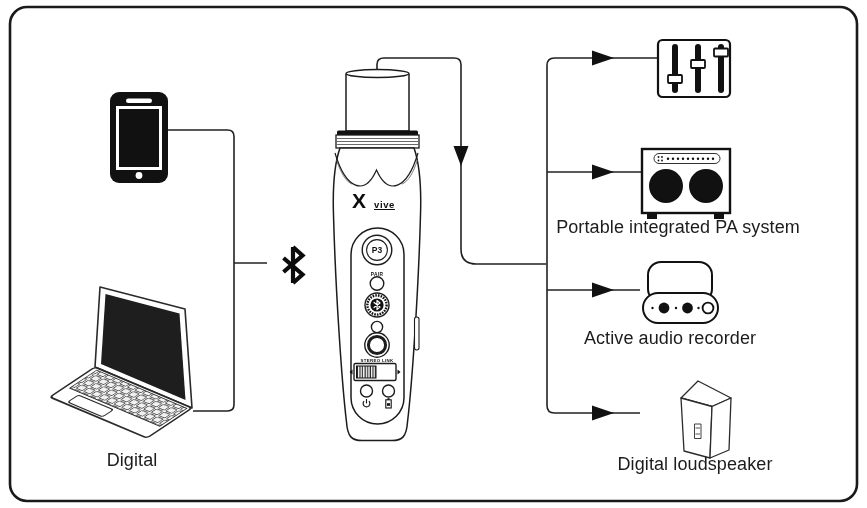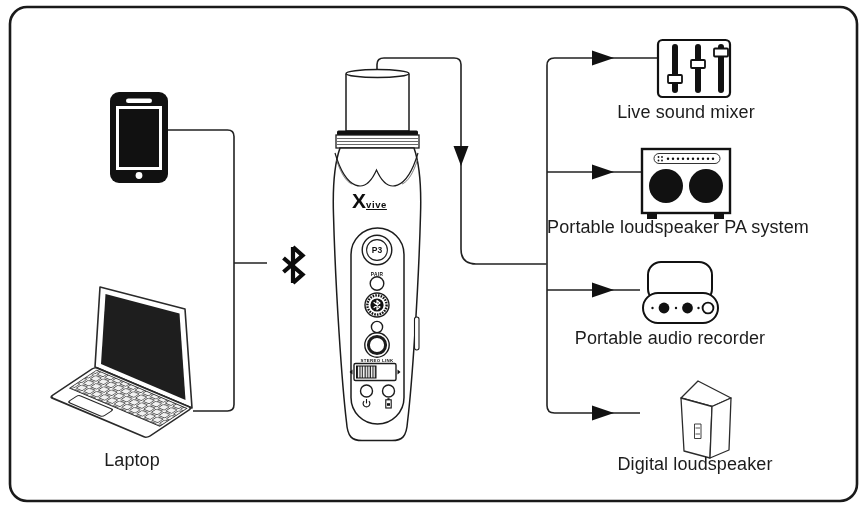--- a/index.html
+++ b/index.html
@@ -5,21 +5,21 @@
   html,body{margin:0;padding:0;background:#fff;}
   #stage{position:relative;width:867px;height:508px;background:#fff;overflow:hidden;
          font-family:"Liberation Sans",sans-serif;}
   #stage svg{position:absolute;left:0;top:0;}
   .lbl{position:absolute;transform:translateX(-50%);white-space:nowrap;
        font-size:18px;color:#1c1c1c;letter-spacing:.1px;}
   .brand{position:absolute;left:352px;top:191px;width:50px;display:flex;
          align-items:baseline;color:#0d0d0d;}
   .brand .mark{font-size:21px;font-weight:900;line-height:20px;letter-spacing:-1px;}
   .brand .bname{font-size:9.5px;font-weight:800;letter-spacing:.6px;
-                text-decoration:underline;margin-left:1px;}
+                text-decoration:underline;margin-left:9px;}
   svg text{font-family:"Liberation Sans",sans-serif;fill:#111;}
 </style>
 </head>
 <body>
 
 <div id="stage">
 
 <svg width="867" height="508" viewBox="0 0 867 508">
   <defs>
     <pattern id="hatch" width="2.6" height="14" patternUnits="userSpaceOnUse">
@@ -197,24 +197,23 @@
 
   <g fill="#fff" stroke="#2b2b2b" stroke-width="1.3" stroke-linejoin="round">
     <polygon points="681,398 698,381 731,398 712,406.5"></polygon>
     <polygon points="681,398 712,406.5 710,458 684,451"></polygon>
     <polygon points="712,406.5 731,398 729,450 710,458"></polygon>
     <rect x="694.5" y="424" width="6.5" height="14.5" stroke-width="0.9"></rect>
     <path d="M695.5,428 h4.5 M695.5,434 h4.5" stroke-width="0.8"></path>
   </g>
 </svg>
 
-<div class="lbl" style="left:132px;top:450px">Laptop</div>
-<div class="lbl" style="left:686px;top:102px">Live sound mixer</div>
-<div class="lbl" style="left:678px;top:217px">Portable loudspeaker PA system</div>
-<div class="lbl" style="left:670px;top:328px">Portable audio recorder</div>
+<div class="lbl" style="left:132px;top:450px">Digital</div>
+<div class="lbl" style="left:678px;top:217px">Portable integrated PA system</div>
+<div class="lbl" style="left:670px;top:328px">Active audio recorder</div>
 <div class="lbl" style="left:695px;top:454px">Digital loudspeaker</div>
 
 <div class="brand">
   <span class="mark">X</span>
   <span class="bname">vive</span>
 </div>
 
 </div>
 
 </body></html>

